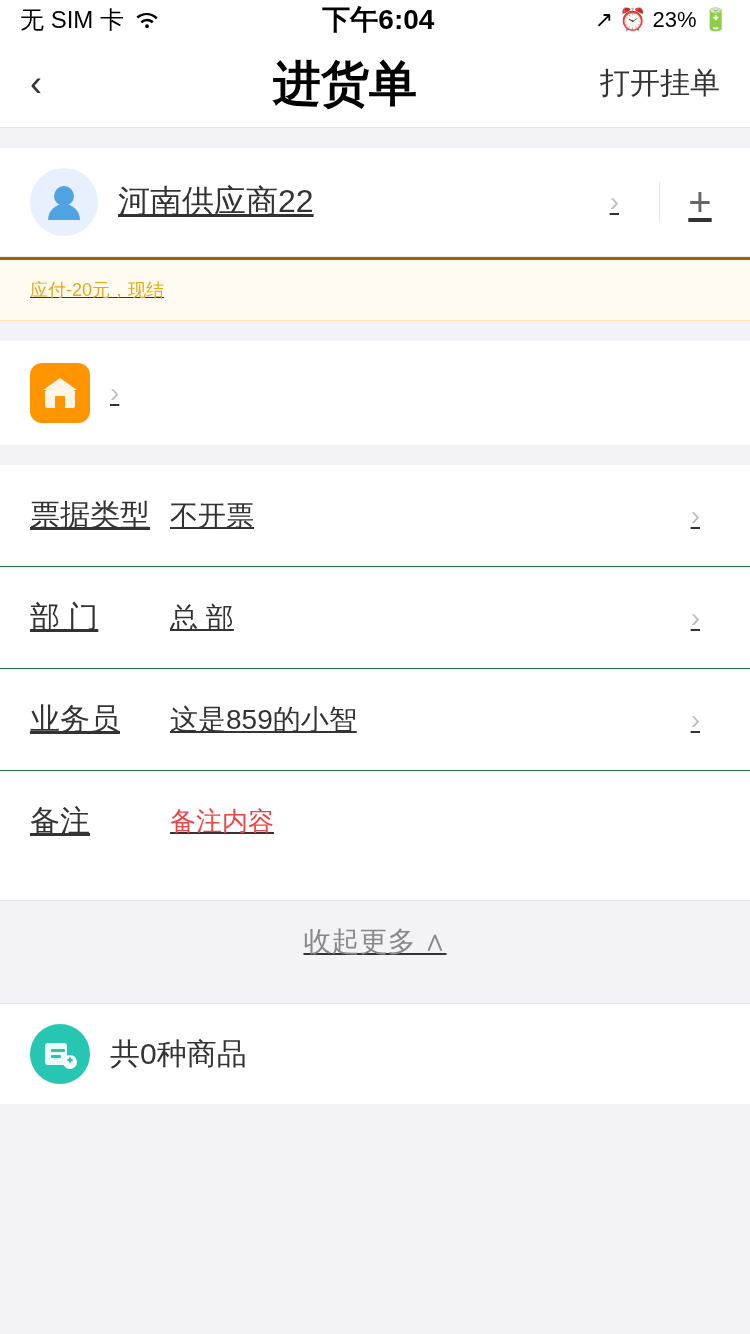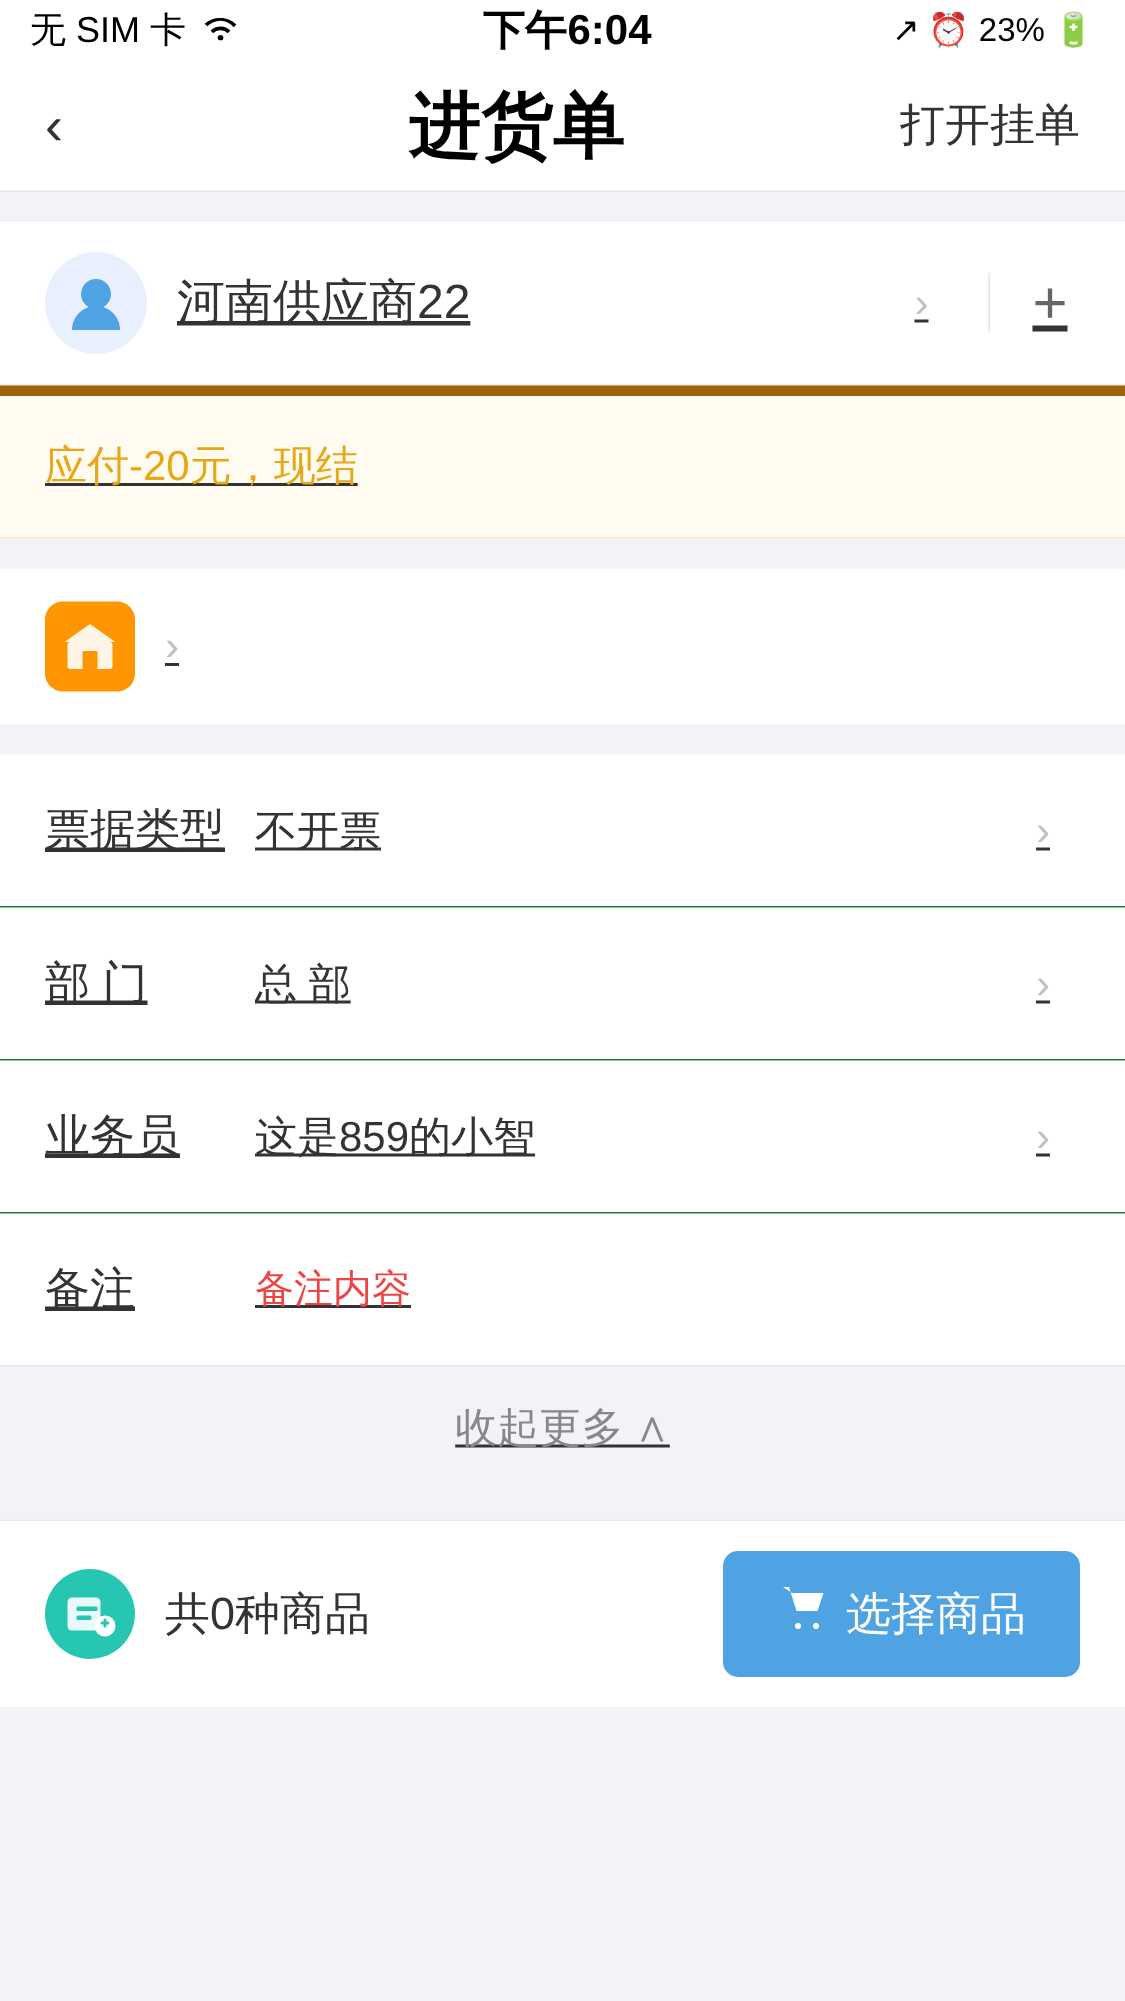--- a/index.html
+++ b/index.html
@@ -107,24 +107,24 @@
     .vertical-divider {
       width: 1px;
       height: 40px;
       background: #e5e5e5;
       margin: 0 20px;
     }
 
     
     .notice-bar {
       background: #fffbf0;
-      padding: 28px 30px;
-      font-size: 28px;
+      padding: 18px 30px;
+      font-size: 18px;
       color: #e6a817;
-      border-top: 7px solid #a16207;
+      border-top: 3px solid #a16207;
       border-bottom: 1px solid #fde8b0;
     }
 
     
     .warehouse-row {
       display: flex;
       align-items: center;
       padding: 22px 30px;
       background: #fff;
     }
@@ -174,20 +174,21 @@
 
     
     .collapse-row {
       background: #f2f2f7;
       text-align: center;
       padding: 22px 0;
       font-size: 28px;
       color: #888;
       border-top: 1px solid #e5e5e5;
       cursor: pointer;
+      margin-top: 28px;
     }
 
     
     .bottom-bar {
       background: #fff;
       display: flex;
       align-items: center;
       padding: 20px 30px;
       border-top: 1px solid #e5e5e5;
       width: 750px;
@@ -334,27 +335,15 @@
     <svg viewBox="0 0 38 38" xmlns="http://www.w3.org/2000/svg">
       <rect x="4" y="8" width="22" height="22" rx="3" fill="#fff" opacity="0.9"></rect>
       <rect x="10" y="14" width="14" height="3" rx="1" fill="#26c6b3"></rect>
       <rect x="10" y="20" width="10" height="3" rx="1" fill="#26c6b3"></rect>
       <circle cx="29" cy="27" r="7" fill="#fff"></circle>
       <rect x="26" y="24" width="6" height="2" rx="1" fill="#26c6b3"></rect>
       <rect x="28" y="22" width="2" height="6" rx="1" fill="#26c6b3"></rect>
     </svg>
   </div>
   <span class="product-count">共0种商品</span>
-  <button class="select-btn">
-    <span class="select-btn-icon">
-      <svg viewBox="0 0 36 36" xmlns="http://www.w3.org/2000/svg" width="30" height="30" fill="#fff">
-        <path d="M4 4h4l5 16h14l4-12H10"></path>
-        <circle cx="14" cy="30" r="2"></circle>
-        <circle cx="26" cy="30" r="2"></circle>
-        <line x1="22" y1="8" x2="22" y2="16" stroke="#fff" stroke-width="2"></line>
-        <line x1="18" y1="12" x2="26" y2="12" stroke="#fff" stroke-width="2"></line>
-      </svg>
-    </span>
-    <span>选择商品</span>
-  </button>
 </div>
 
 <div class="page-body-bg"></div>
 
 </body></html>

